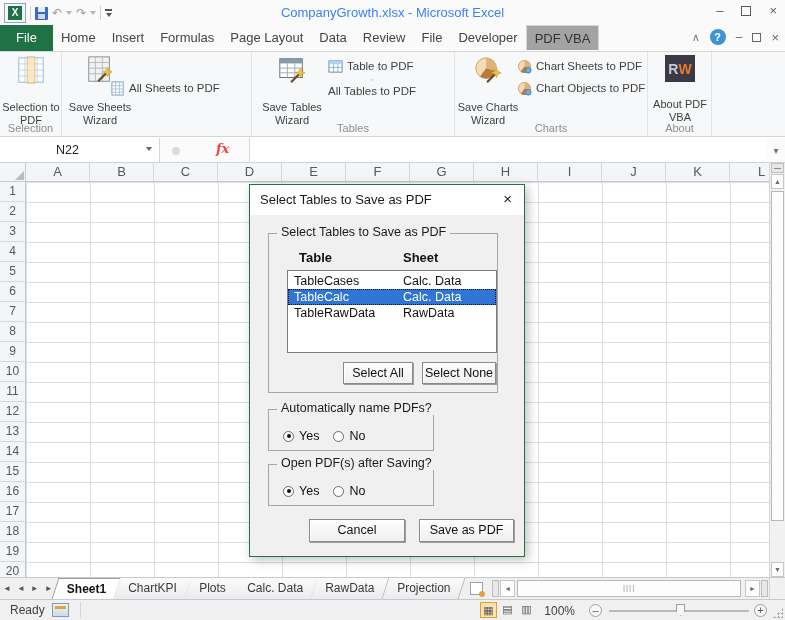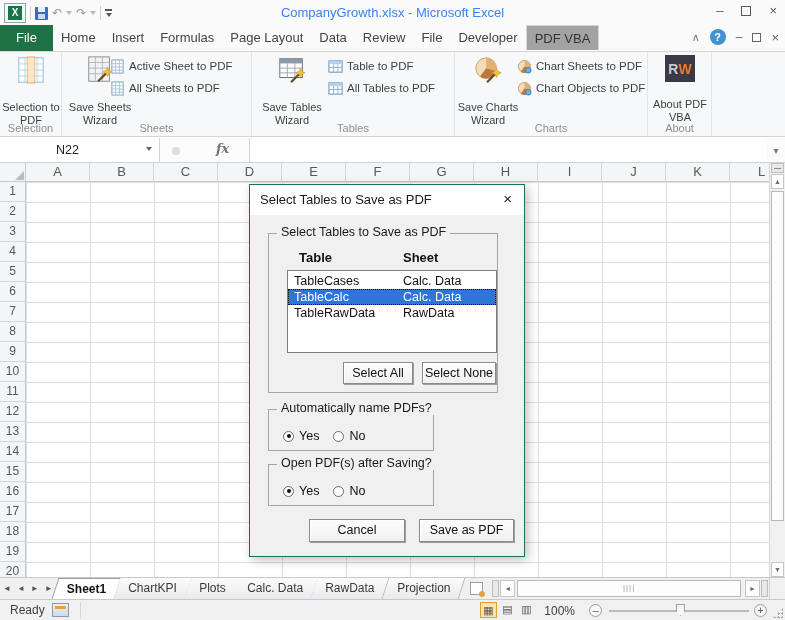--- a/index.html
+++ b/index.html
@@ -46,21 +46,21 @@
   .smallbtn .slabel { font-size:11.5px; color:#3f3f3f; white-space:nowrap; }
   .rw-logo { width:30px; height:27px; background:#3b3946; display:flex; align-items:center; justify-content:center; font-size:14px; font-weight:bold; }
   .rw-logo .r { color:#c8c8d0; } .rw-logo .w { color:#e87a2e; }
 
   
   .formulabar { position:absolute; top:138px; left:0; right:0; height:25px; background:#fbfbfc; border-bottom:1px solid #cfd4da; display:flex; align-items:center; }
   .namebox { position:relative; width:160px; height:100%; background:#fff; border-right:1px solid #d5d5d5; font-size:12.5px; color:#222; line-height:24px; padding-left:56px; }
   .namebox .nb-drop { position:absolute; right:7px; top:9px; }
   .fxarea { position:relative; width:90px; height:100%; border-right:1px solid #d5d5d5; }
   .dotbtn { position:absolute; left:12px; top:9px; width:8px; height:8px; border-radius:50%; background:#d8dcdf; }
-  .fx { position:absolute; left:56px; top:3px; font-family:"DejaVu Serif", serif; font-style:italic; font-weight:bold; font-size:13px; color:#737373; }
+  .fx { position:absolute; left:56px; top:3px; font-family:"DejaVu Serif", serif; font-style:italic; font-weight:bold; font-size:13px; color:#ef4444; }
   .finput { flex:1; height:100%; background:#fff; }
   .fb-exp { width:18px; text-align:center; font-size:10px; color:#777; }
 
   
   .sheet-area { position:absolute; top:163px; left:0; right:0; height:414px; background:#fff; }
   .colheads { position:absolute; top:0; left:26px; right:16px; height:19px; display:flex; overflow:hidden; border-bottom:1px solid #c6cace; background:#f4f5f6; }
   .colh { flex:0 0 64px; text-align:center; font-size:13px; color:#55585e; line-height:18px; border-right:1px solid #d4d8dd; }
   .corner { position:absolute; top:0; left:0; width:26px; height:19px; background:#f4f5f6; border-right:1px solid #c6cace; border-bottom:1px solid #c6cace; }
   .corner:after { content:""; position:absolute; right:1px; bottom:1px; width:0; height:0; border-left:9px solid transparent; border-bottom:9px solid #b8bcc2; }
   .rowheads { position:absolute; top:19px; left:0; width:26px; bottom:0; overflow:hidden; background:#f4f5f6; border-right:1px solid #c6cace; }
@@ -205,35 +205,27 @@
     <div class="rgroup" style="left:62px;width:190px;">
       <div class="bigbtn" style="left:0;width:76px;">
         <svg class="ico-sel" viewBox="0 0 32 32">
           <rect x="4" y="2" width="22" height="26" fill="#f2f2f2" stroke="#8a8a8a"></rect>
           <path d="M4 8h22M4 14h22M4 20h22M11 2v26M18.5 2v26" stroke="#b0b8c0" fill="none"></path>
           <line x1="14" y1="28" x2="24" y2="18" stroke="#6a4a28" stroke-width="2.4"></line>
           <path d="M24 13l1.6 3.4 3.4 1.6-3.4 1.6-1.6 3.4-1.6-3.4-3.4-1.6 3.4-1.6z" fill="#f0c040" stroke="#c89820" stroke-width="0.6"></path>
         </svg>
         <div class="blabel">Save Sheets Wizard</div>
       </div>
-      <div class="smallbtn" style="left:48px;top:5px;">
-        <svg class="ico16" viewBox="0 0 16 16">
-          <rect x="2" y="1" width="12" height="14" fill="#fff" stroke="#7aa0c0"></rect>
-          <path d="M2 5h12M2 8.5h12M2 12h12M6 1v14M10 1v14" stroke="#a8c4dc" fill="none"></path>
-        </svg>
-        <span class="slabel">Active Sheet to PDF</span>
-      </div>
       <div class="smallbtn" style="left:48px;top:27px;">
         <svg class="ico16" viewBox="0 0 16 16">
           <rect x="2" y="1" width="12" height="14" fill="#fff" stroke="#7aa0c0"></rect>
           <path d="M2 5h12M2 8.5h12M2 12h12M6 1v14M10 1v14" stroke="#a8c4dc" fill="none"></path>
         </svg>
         <span class="slabel">All Sheets to PDF</span>
       </div>
-      <div class="glabel">Sheets</div>
     </div>
 
     <div class="rgroup" style="left:252px;width:203px;">
       <div class="bigbtn" style="left:8px;width:64px;">
         <svg class="ico-sel" viewBox="0 0 32 32">
           <rect x="3" y="4" width="24" height="20" fill="#fff" stroke="#6a6a6a"></rect>
           <rect x="3" y="4" width="24" height="5" fill="#8a9aa8"></rect>
           <path d="M3 14h24M3 19h24M11 9v15M19 9v15" stroke="#9aa8b4" fill="none"></path>
           <line x1="15" y1="29" x2="25" y2="19" stroke="#6a4a28" stroke-width="2.4"></line>
           <path d="M25 14l1.6 3.4 3.4 1.6-3.4 1.6-1.6 3.4-1.6-3.4-3.4-1.6 3.4-1.6z" fill="#f0c040" stroke="#c89820" stroke-width="0.6"></path>
@@ -241,21 +233,21 @@
         <div class="blabel">Save Tables Wizard</div>
       </div>
       <div class="smallbtn" style="left:76px;top:5px;">
         <svg class="ico16" viewBox="0 0 16 16">
           <rect x="1" y="2" width="14" height="12" fill="#fff" stroke="#5a88b8"></rect>
           <rect x="1" y="2" width="14" height="3.5" fill="#b8cfe8"></rect>
           <path d="M1 9h14M6 5.5v8.5M10.5 5.5v8.5" stroke="#8aaed0" fill="none"></path>
         </svg>
         <span class="slabel">Table to PDF</span>
       </div>
-      <div class="smallbtn" style="left:76px;top:27px;">
+      <div class="smallbtn" style="left:76px;top:27px;flex-direction:column;">
         <svg class="ico16" viewBox="0 0 16 16">
           <rect x="1" y="2" width="14" height="12" fill="#fff" stroke="#5a88b8"></rect>
           <rect x="1" y="2" width="14" height="3.5" fill="#b8cfe8"></rect>
           <path d="M1 9h14M6 5.5v8.5M10.5 5.5v8.5" stroke="#8aaed0" fill="none"></path>
         </svg>
         <span class="slabel">All Tables to PDF</span>
       </div>
       <div class="glabel">Tables</div>
     </div>
 

